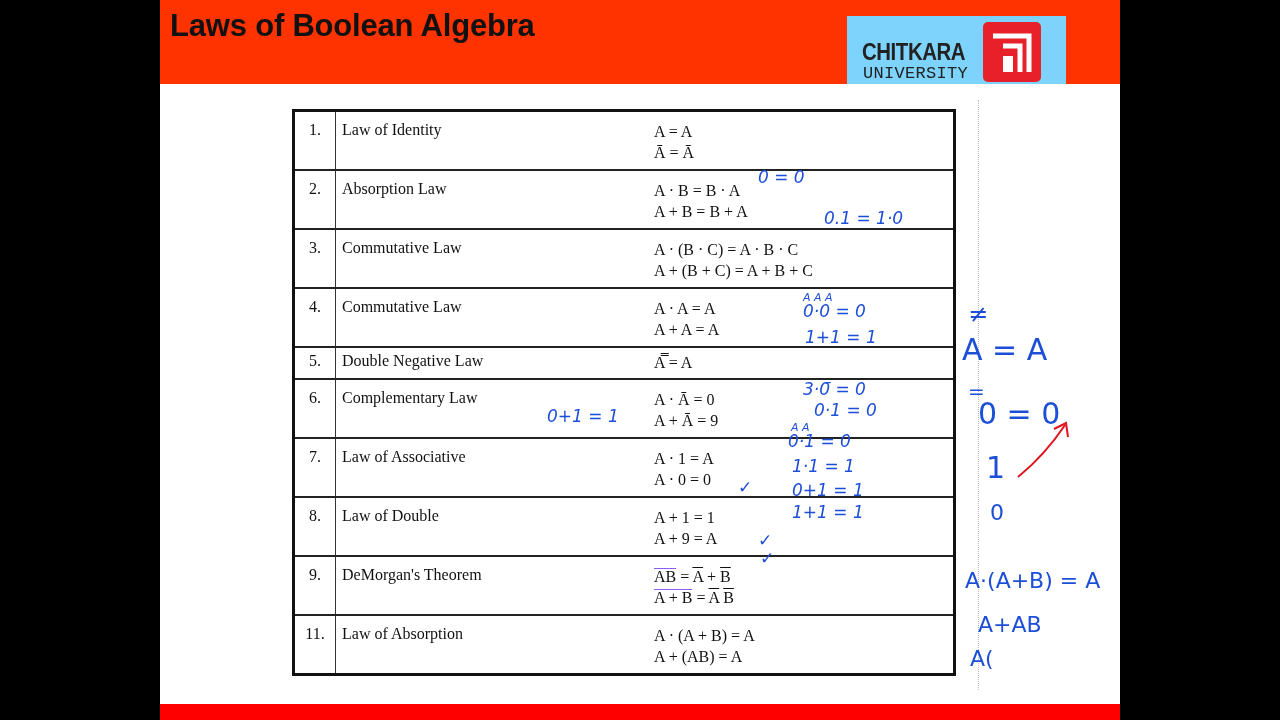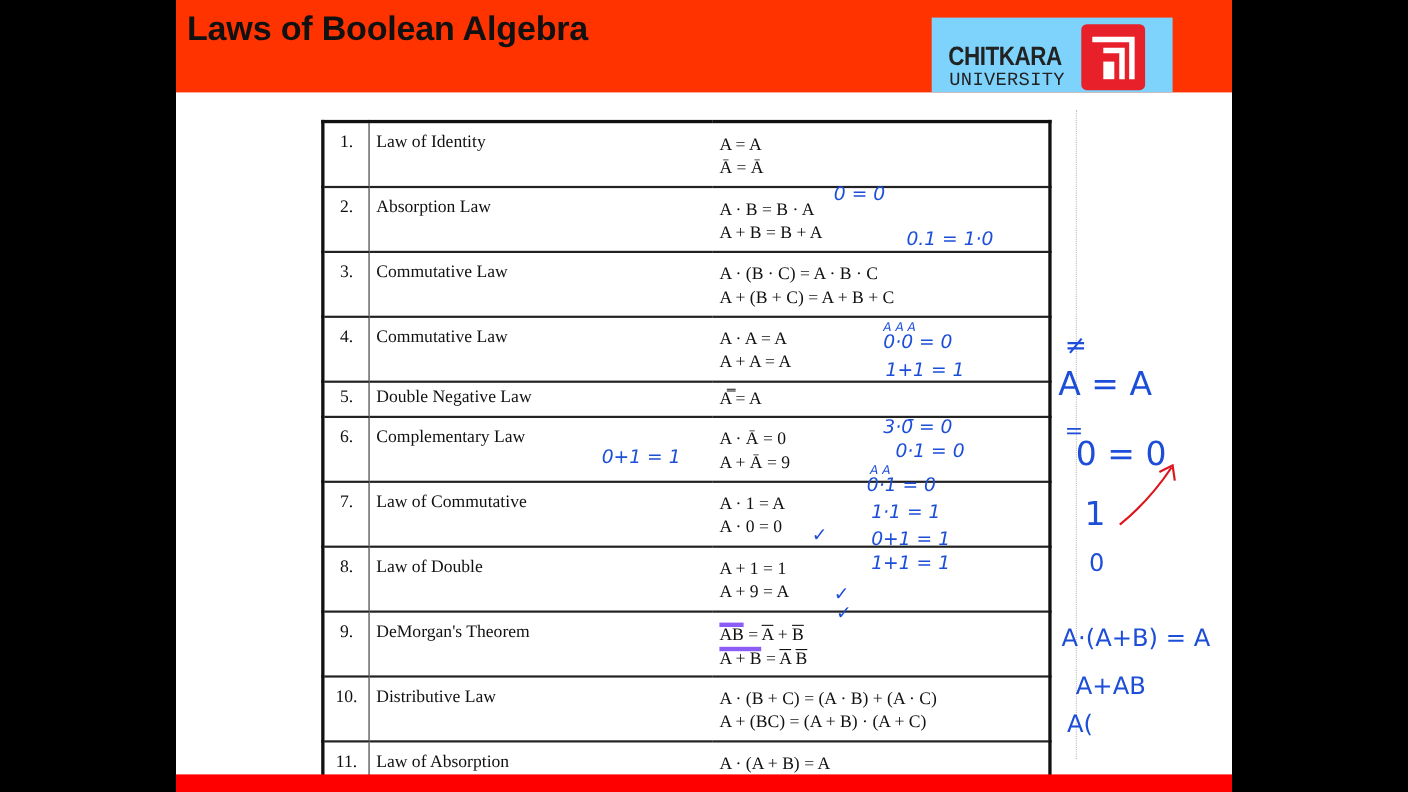--- a/index.html
+++ b/index.html
@@ -13,21 +13,21 @@
   .logo-mark { position:absolute; left:136px; top:6px; width:58px; height:60px; background:#e8202a; border-radius:5px; }
   .footer { position:absolute; left:0; top:704px; width:960px; height:16px; background:#ff0000; }
 
   table.laws { position:absolute; left:132px; top:109px; width:664px; border-collapse:collapse; border:3px solid #111; font-family:"Liberation Serif", serif; font-size:16px; color:#111; }
   table.laws td { border-top:2px solid #222; vertical-align:top; padding:0; }
   td.num { width:40px; border-right:1.5px solid #333; text-align:center; padding-top:9px !important; }
   td.name { width:306px; padding-left:6px !important; padding-top:9px !important;font-family:Liberation Serif, serif; }
   td.eqs { padding-top:9px !important; padding-left:6px !important; }
   .eq { line-height:21px; white-space:nowrap; }
   .ov { text-decoration:overline; }
-  .dov { border-top:4px solid #8b5cf6; display:inline-block; line-height:14px; padding-top:1px; }
+  .dov { border-top:1px solid #8b5cf6; display:inline-block; line-height:14px; padding-top:1px; }
   tr.r2 td { height:48px; }
   tr.r1 td { height:26px; }
 
   .hw { position:absolute; font-family:"DejaVu Sans", sans-serif; color:#1d4ed8; font-size:17px; white-space:nowrap; font-style:italic;margin-top:36px; }
   .hw.big { font-size:30px; font-style:normal; }
   .hw.mid { font-size:22px; font-style:normal; }
   .margin-line { position:absolute; left:818px; top:100px; width:0; height:590px; border-left:1px dotted #bbb; }
 </style>
 </head>
 <body>
@@ -96,48 +96,40 @@
     <tr class="r2">
       <td class="num">6.</td>
       <td class="name">Complementary Law</td>
       <td class="eqs">
         <div class="eq">A · Ā = 0</div>
         <div class="eq">A + Ā = 9</div>
       </td>
     </tr>
     <tr class="r2">
       <td class="num">7.</td>
-      <td class="name">Law of Commutative</td>
+      <td class="name">Law of Associative</td>
       <td class="eqs">
         <div class="eq">A · 1 = A</div>
         <div class="eq">A · 0 = 0</div>
       </td>
     </tr>
     <tr class="r2">
       <td class="num">8.</td>
       <td class="name">Law of Double</td>
       <td class="eqs">
         <div class="eq">A + 1 = 1</div>
         <div class="eq">A + 9 = A</div>
       </td>
     </tr>
     <tr class="r2">
       <td class="num">9.</td>
       <td class="name">DeMorgan's Theorem</td>
       <td class="eqs">
         <div class="eq"><span class="dov">AB</span> = <span class="ov">A</span> + <span class="ov">B</span></div>
         <div class="eq"><span class="dov">A + B</span> = <span class="ov">A</span> <span class="ov">B</span></div>
-      </td>
-    </tr>
-    <tr class="r2">
-      <td class="num">10.</td>
-      <td class="name">Distributive Law</td>
-      <td class="eqs">
-        <div class="eq">A · (B + C) = (A · B) + (A · C)</div>
-        <div class="eq">A + (BC) = (A + B) · (A + C)</div>
       </td>
     </tr>
     <tr class="r2">
       <td class="num">11.</td>
       <td class="name">Law of Absorption</td>
       <td class="eqs">
         <div class="eq">A · (A + B) = A</div>
         <div class="eq">A + (AB) = A</div>
       </td>
     </tr>

